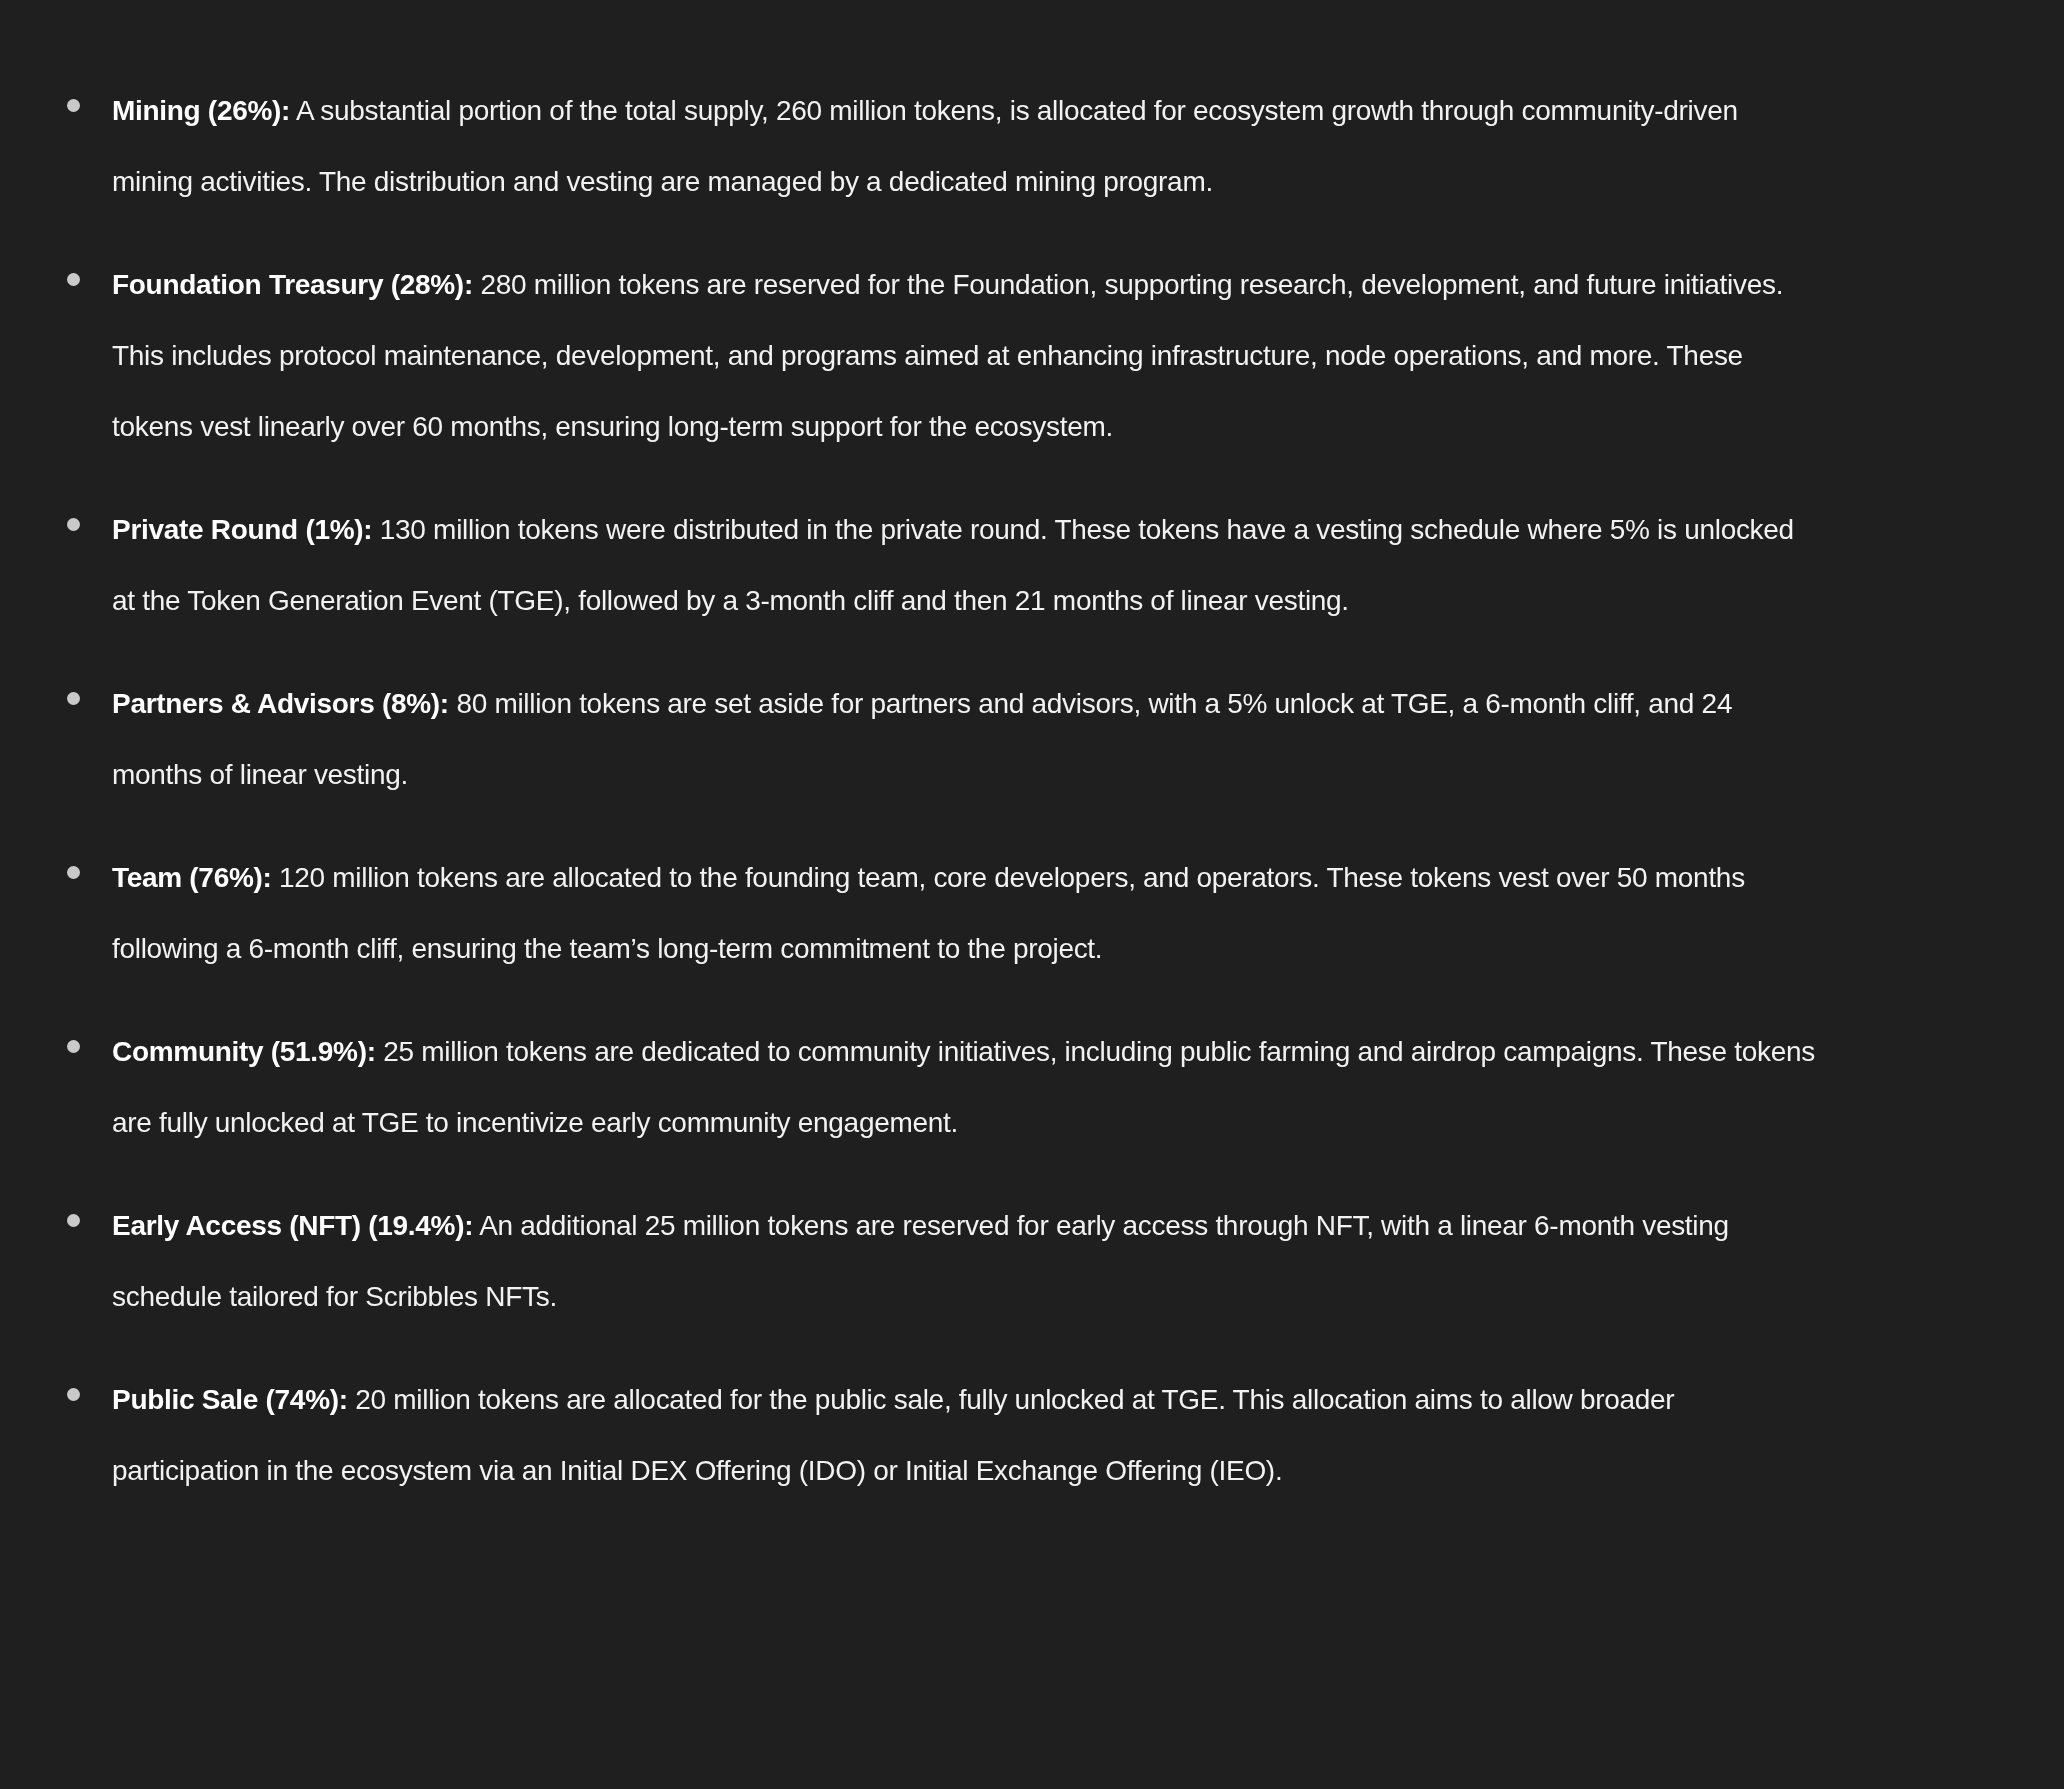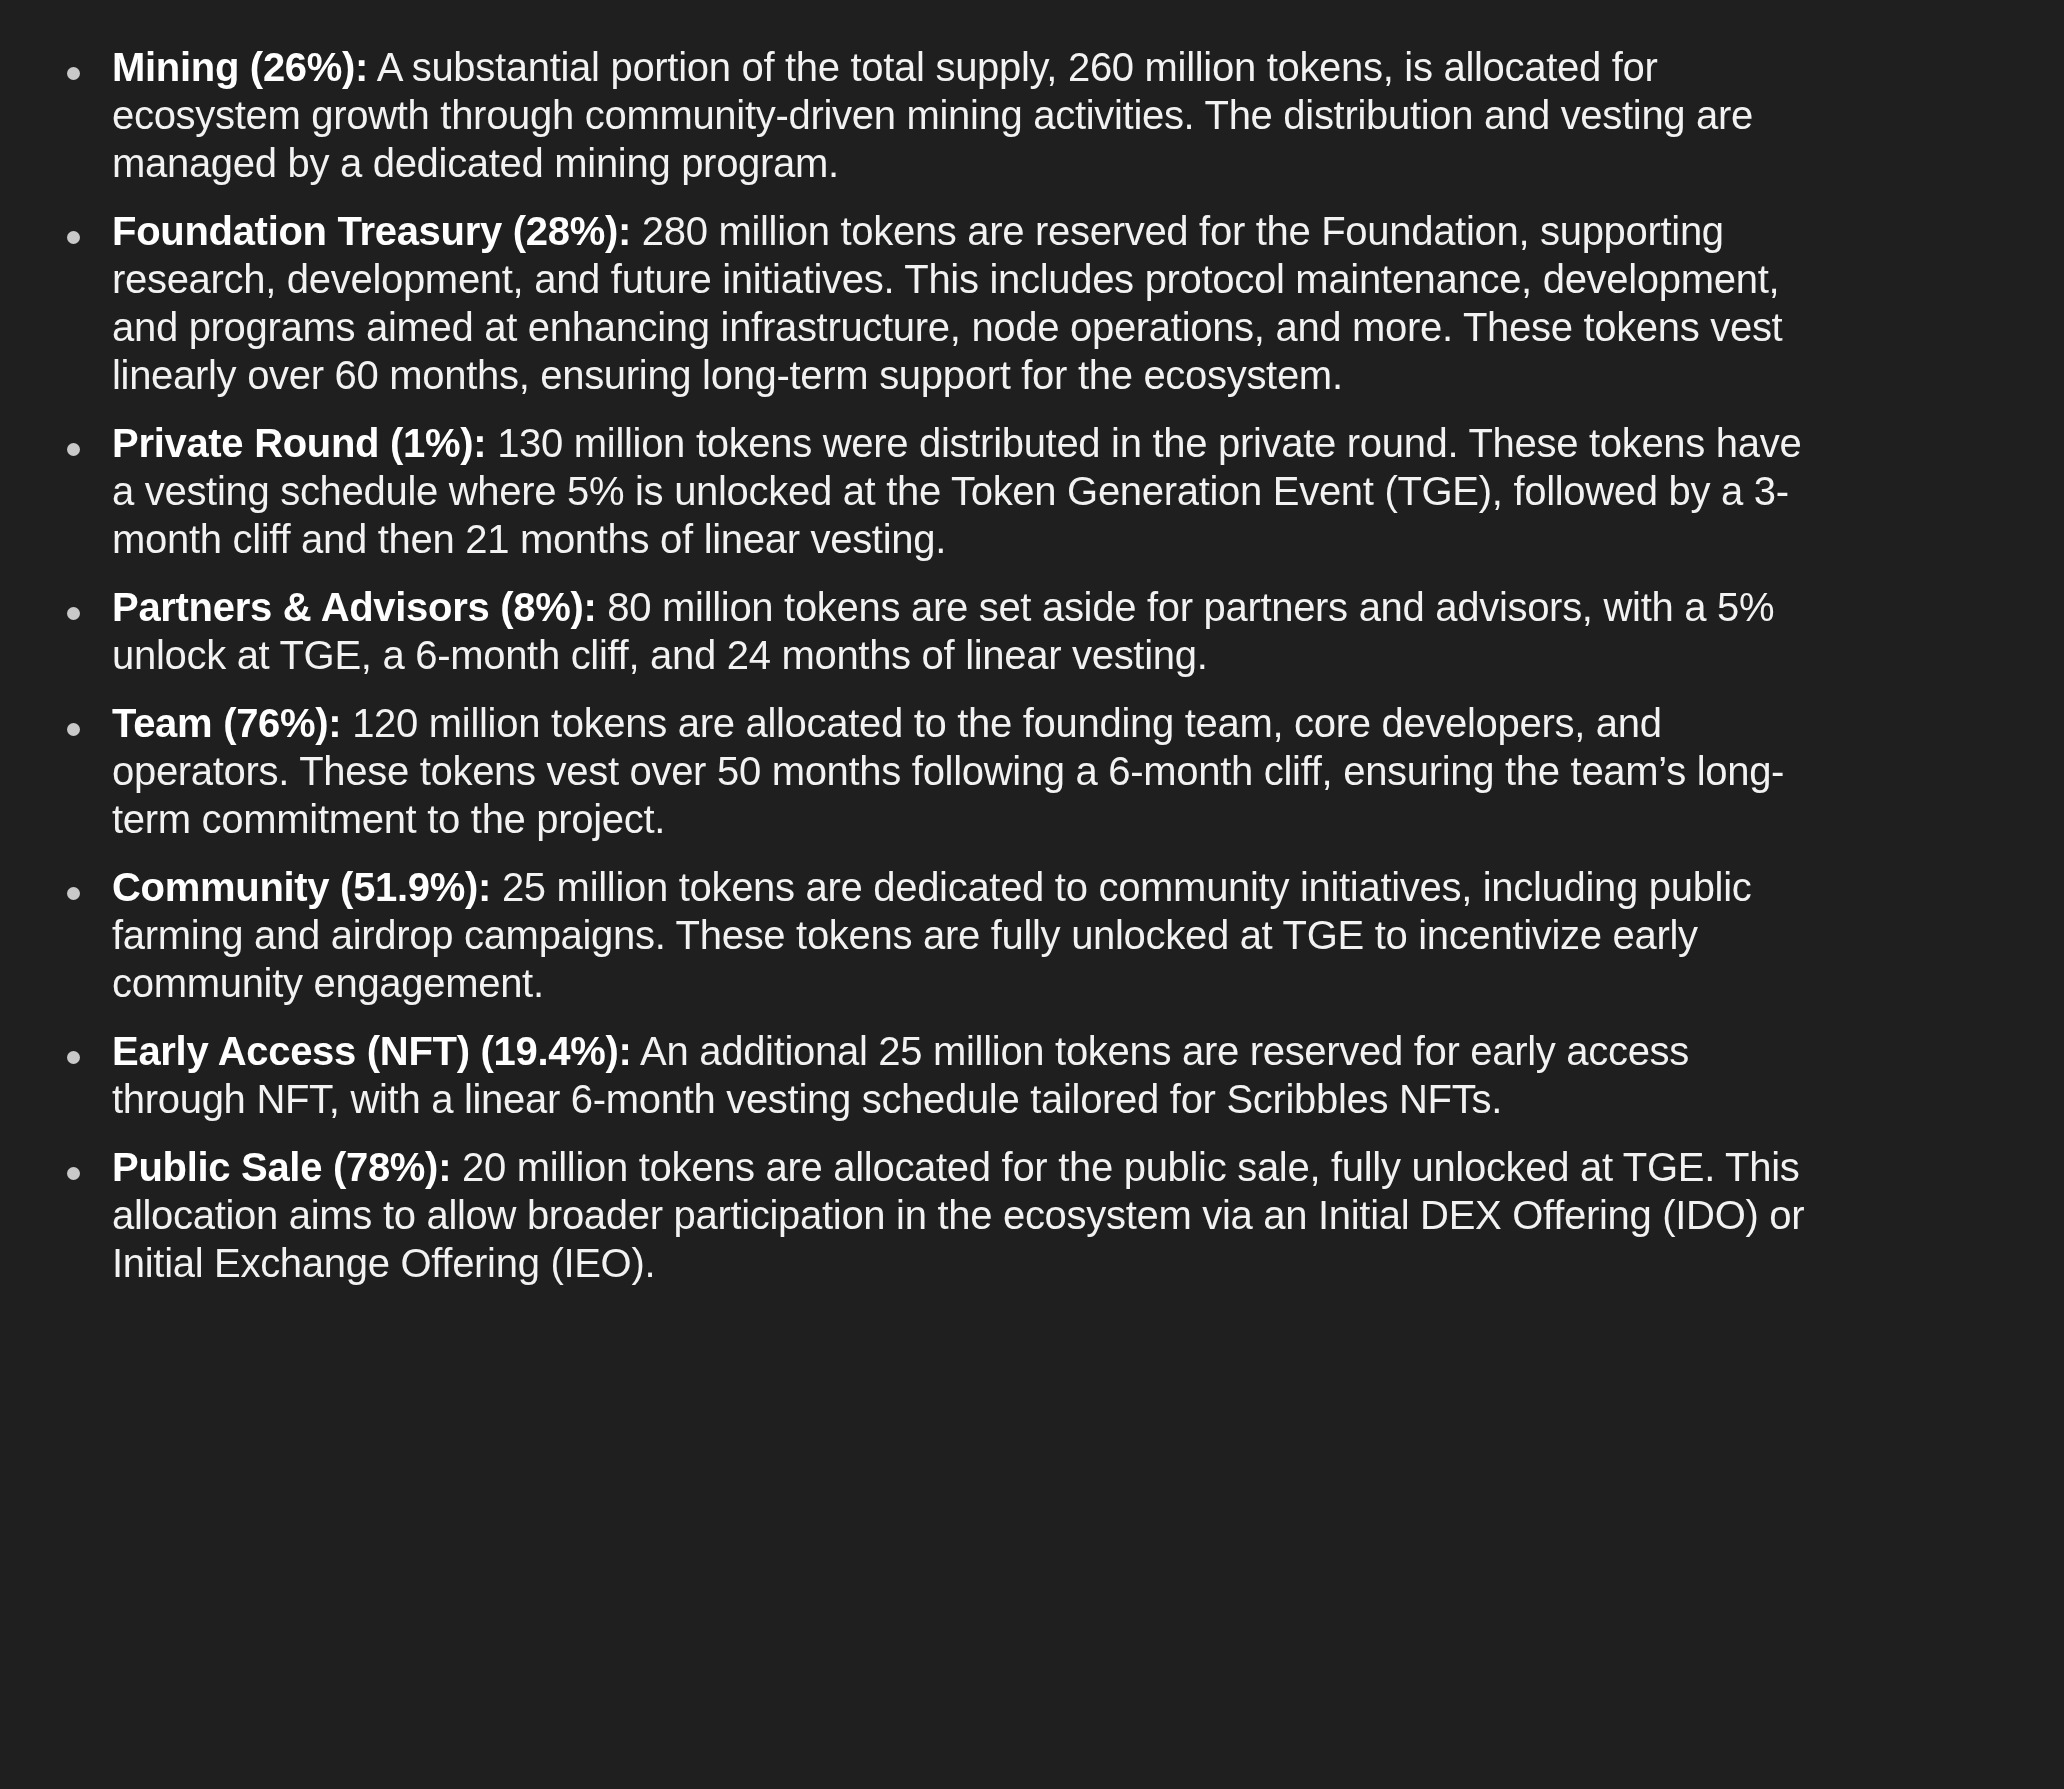--- a/index.html
+++ b/index.html
@@ -12,24 +12,25 @@
   }
   .list {
     list-style: none;
     margin: 0;
     padding: 43px 69px 0 112px;
     width: 1893px;
     box-sizing: border-box;
   }
   .item {
     position: relative;
-    font-size: 40px;
-    line-height: 48px;
+    font-size: 28px;
+    line-height: 71px;
     margin-bottom: 20px;
     letter-spacing: -0.3px;
+    margin-top: 32px;
   }
   .bullet {
     position: absolute;
     left: -45px;
     top: 24px;
     width: 13px; height: 13px;
     border-radius: 50%;
     background: #c9c9c9;
   }
   .label { font-weight: bold; color: #ffffff; }
@@ -38,15 +39,15 @@
 <body>
 
 <ul class="list">
   <li class="item"><span class="bullet"></span><span class="label">Mining (26%):</span><span> A substantial portion of the total supply, 260 million tokens, is allocated for ecosystem growth through community-driven mining activities. The distribution and vesting are managed by a dedicated mining program.</span></li>
   <li class="item"><span class="bullet"></span><span class="label">Foundation Treasury (28%):</span><span> 280 million tokens are reserved for the Foundation, supporting research, development, and future initiatives. This includes protocol maintenance, development, and programs aimed at enhancing infrastructure, node operations, and more. These tokens vest linearly over 60 months, ensuring long-term support for the ecosystem.</span></li>
   <li class="item"><span class="bullet"></span><span class="label">Private Round (1%):</span><span> 130 million tokens were distributed in the private round. These tokens have a vesting schedule where 5% is unlocked at the Token Generation Event (TGE), followed by a 3-month cliff and then 21 months of linear vesting.</span></li>
   <li class="item"><span class="bullet"></span><span class="label">Partners &amp; Advisors (8%):</span><span> 80 million tokens are set aside for partners and advisors, with a 5% unlock at TGE, a 6-month cliff, and 24 months of linear vesting.</span></li>
   <li class="item"><span class="bullet"></span><span class="label">Team (76%):</span><span> 120 million tokens are allocated to the founding team, core developers, and operators. These tokens vest over 50 months following a 6-month cliff, ensuring the team’s long-term commitment to the project.</span></li>
   <li class="item"><span class="bullet"></span><span class="label">Community (51.9%):</span><span> 25 million tokens are dedicated to community initiatives, including public farming and airdrop campaigns. These tokens are fully unlocked at TGE to incentivize early community engagement.</span></li>
   <li class="item"><span class="bullet"></span><span class="label">Early Access (NFT) (19.4%):</span><span> An additional 25 million tokens are reserved for early access through NFT, with a linear 6-month vesting schedule tailored for Scribbles NFTs.</span></li>
-  <li class="item"><span class="bullet"></span><span class="label">Public Sale (78%):</span><span> 20 million tokens are allocated for the public sale, fully unlocked at TGE. This allocation aims to allow broader participation in the ecosystem via an Initial DEX Offering (IDO) or Initial Exchange Offering (IEO).</span></li>
+  <li class="item"><span class="bullet"></span><span class="label">Public Sale (74%):</span><span> 20 million tokens are allocated for the public sale, fully unlocked at TGE. This allocation aims to allow broader participation in the ecosystem via an Initial DEX Offering (IDO) or Initial Exchange Offering (IEO).</span></li>
 </ul>
 
 
 </body></html>

